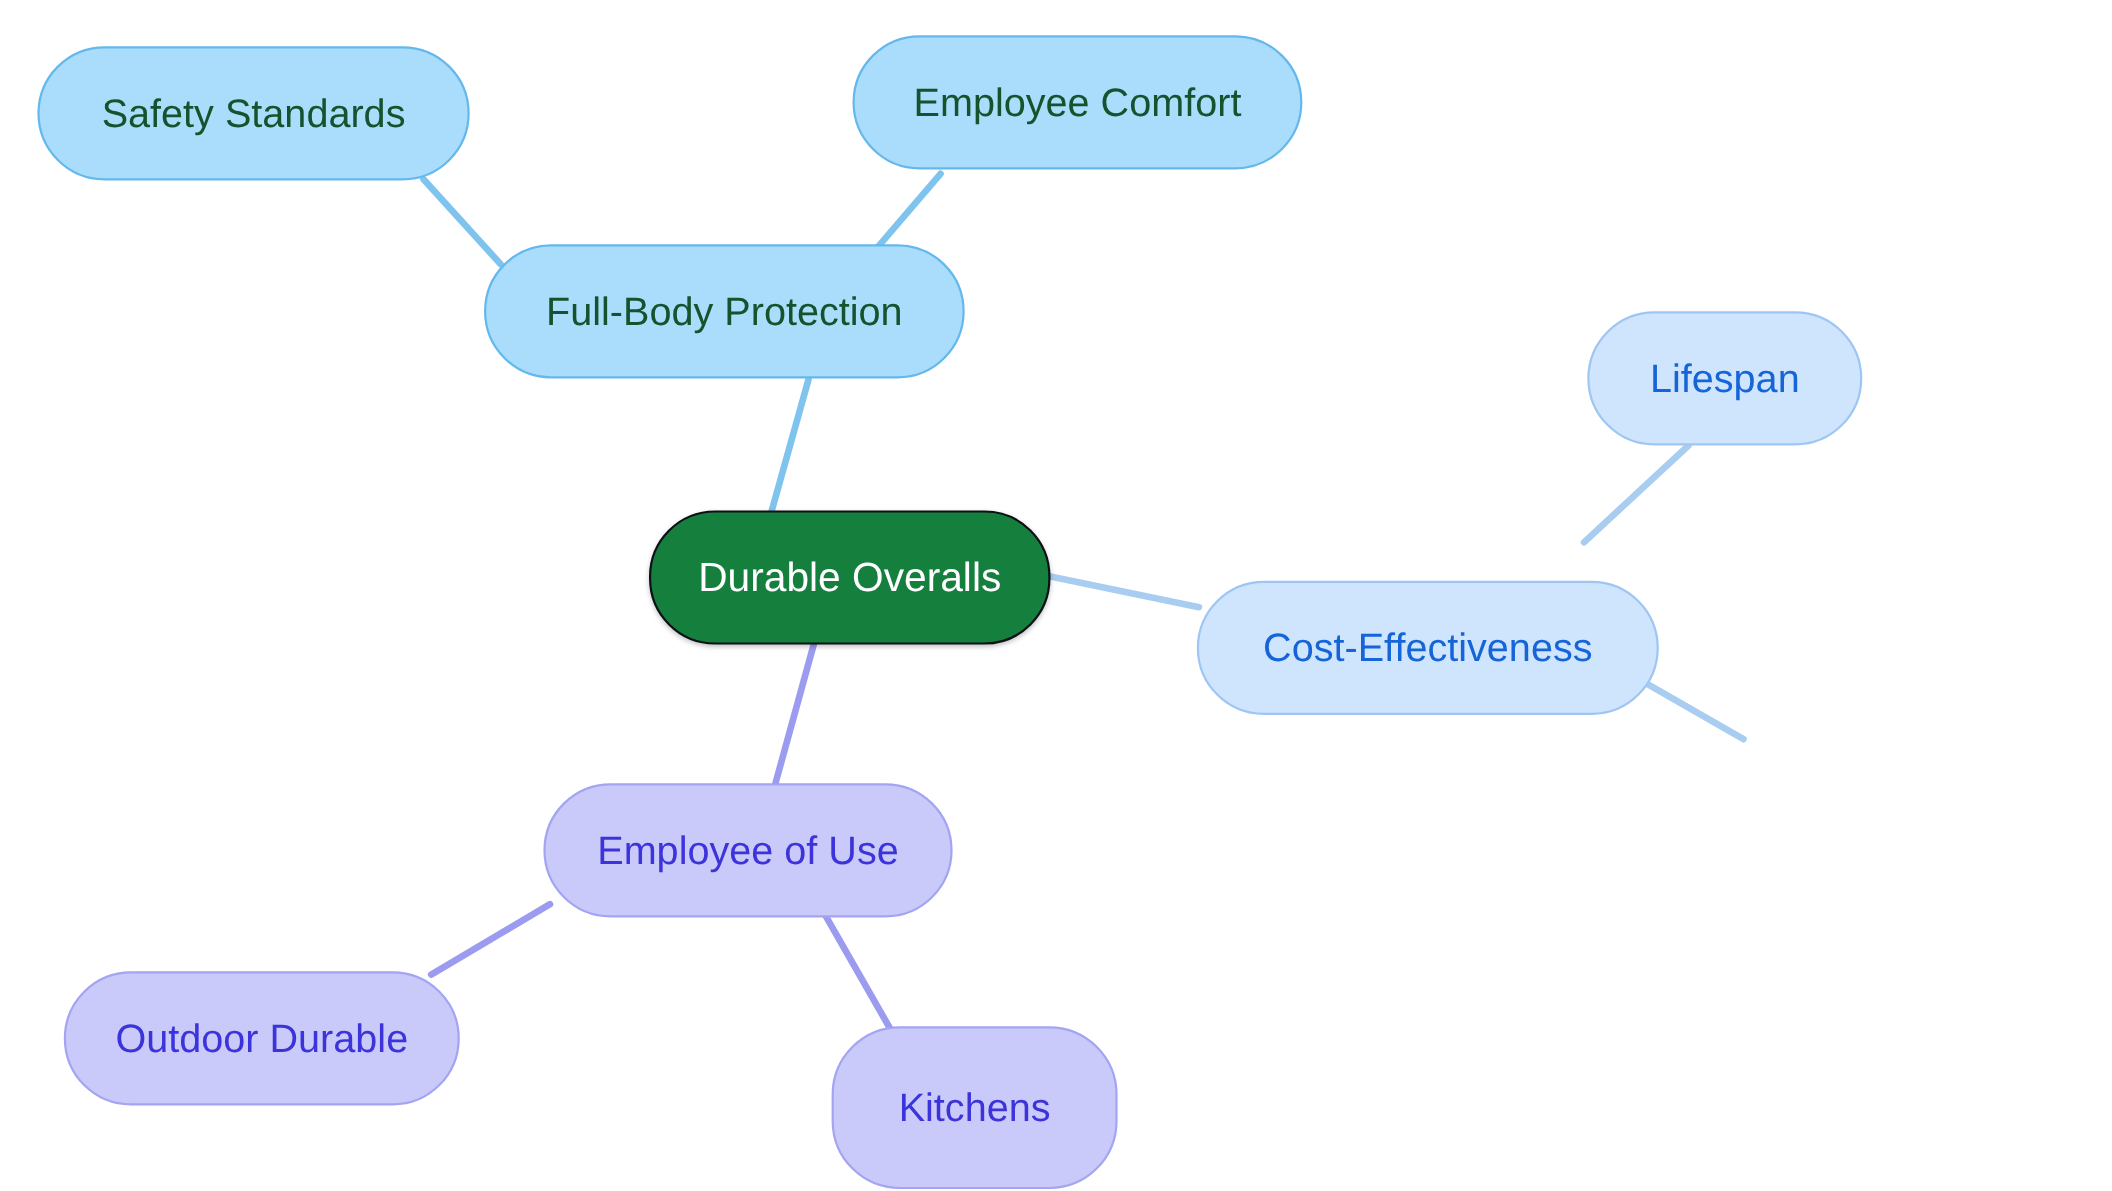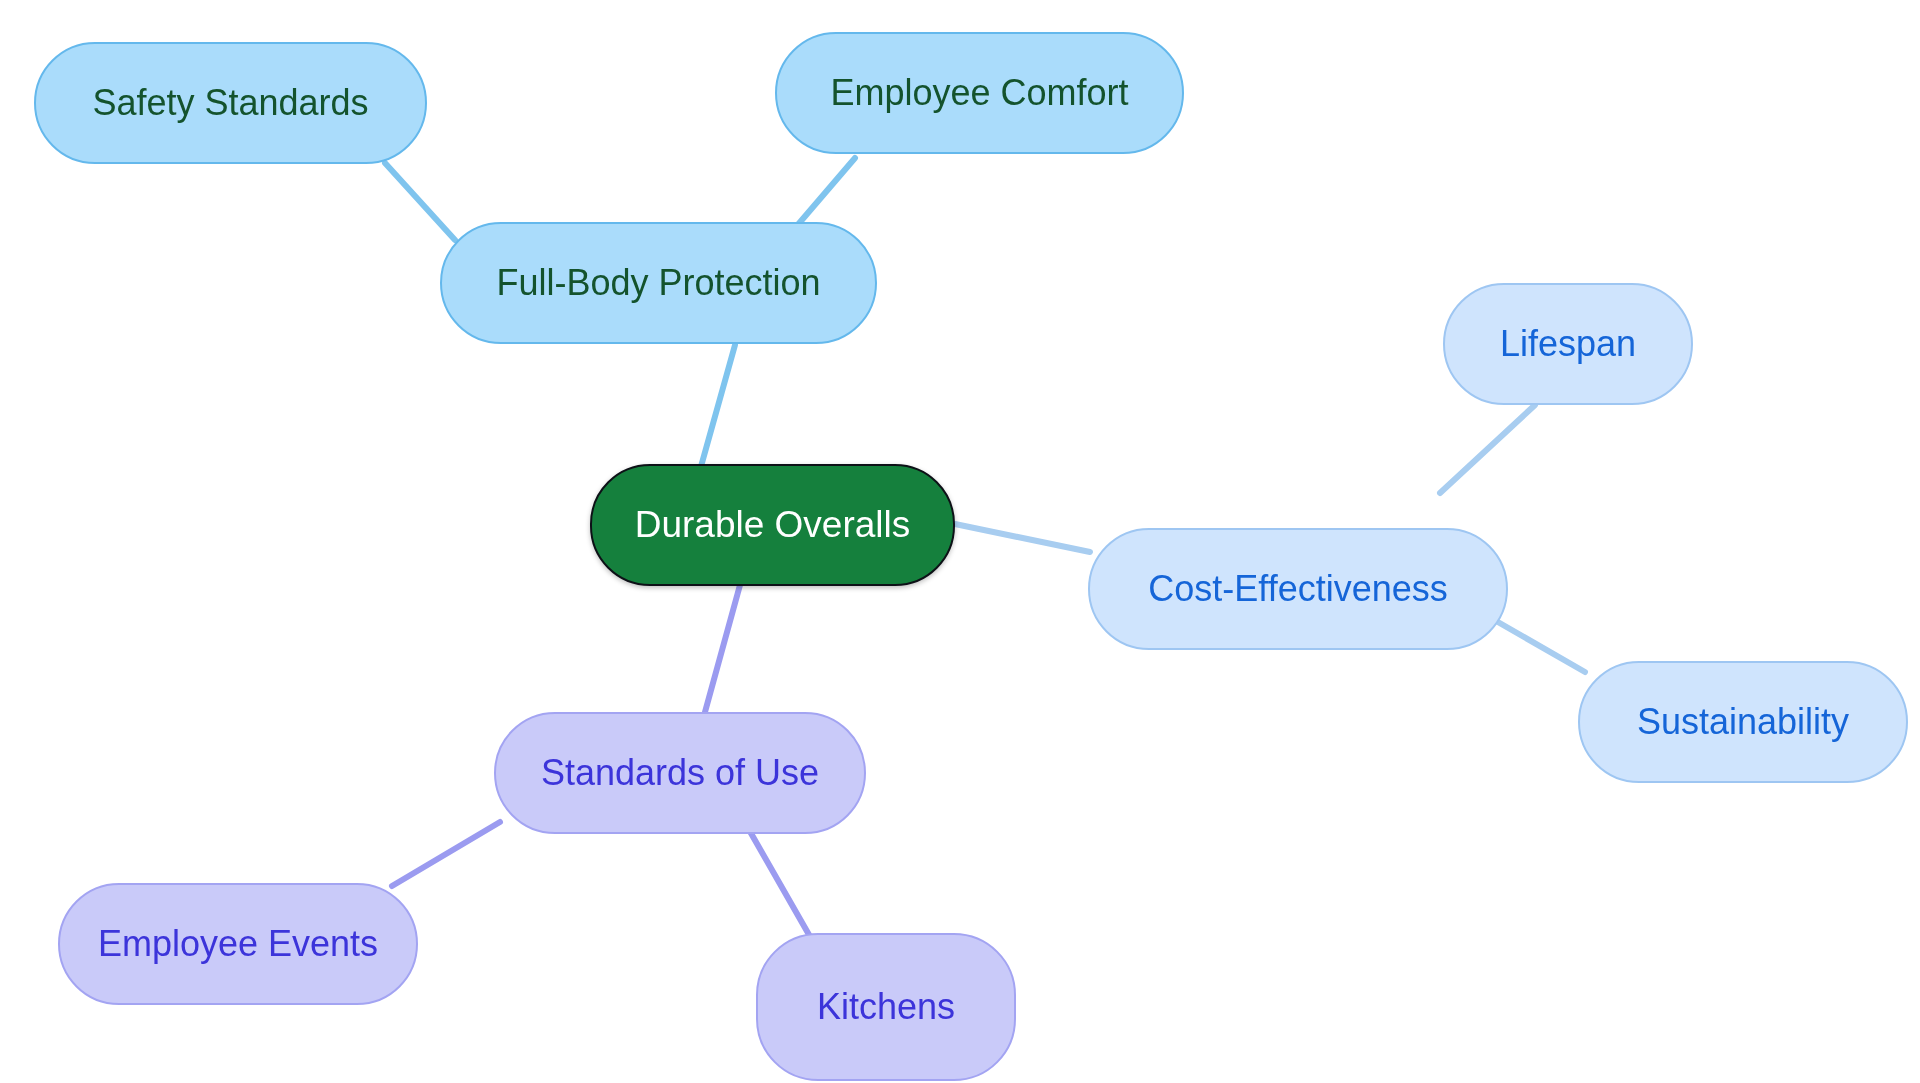--- a/index.html
+++ b/index.html
@@ -114,29 +114,26 @@
   </div>
 
   <div class="node node-blue-soft" style="left:1088px; top:492px; width:420px; height:122px;margin-top:36px;">
     <span class="node-label">Cost-Effectiveness</span>
   </div>
 
   <div class="node node-blue-soft" style="left:1443px; top:283px; width:250px; height:122px;">
     <span class="node-label">Lifespan</span>
   </div>
 
-  <div class="node node-blue-soft" style="left:1578px; top:661px; width:330px; height:122px;">
-    <span class="node-label">Sustainability</span>
-  </div>
 
   <div class="node node-purple" style="left:494px; top:712px; width:372px; height:122px;">
-    <span class="node-label">Standards of Use</span>
+    <span class="node-label">Employee of Use</span>
   </div>
 
   <div class="node node-purple" style="left:58px; top:883px; width:360px; height:122px;">
-    <span class="node-label">Employee Events</span>
+    <span class="node-label">Outdoor Durable</span>
   </div>
 
   <div class="node node-purple" style="left:756px; top:933px; width:260px; height:148px;">
     <span class="node-label">Kitchens</span>
   </div>
 
 </div>
 
 </body></html>

